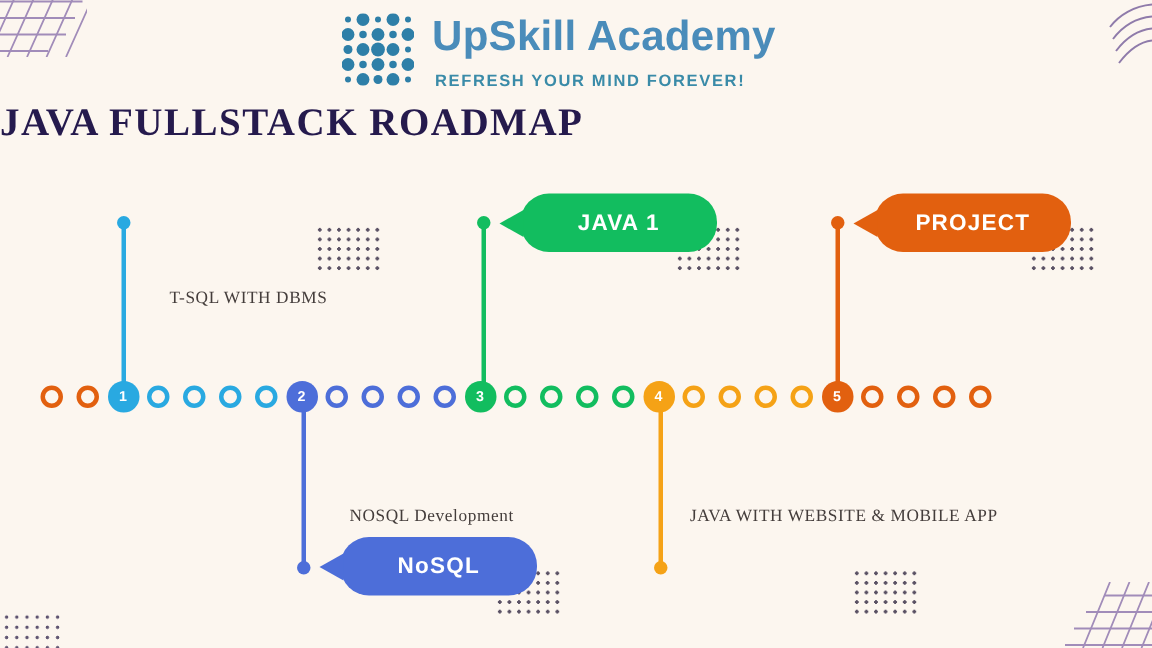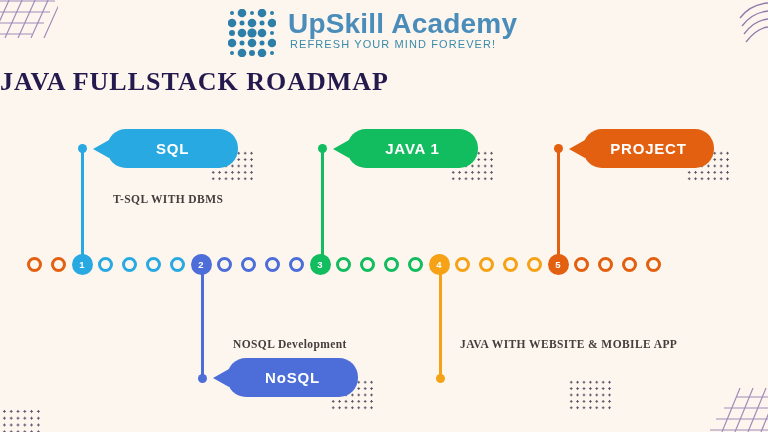--- a/index.html
+++ b/index.html
@@ -9,22 +9,22 @@
     font-family:"Liberation Sans", sans-serif;
     margin:0 auto;
   }
   
   .logo-svg { position:absolute; left:228px; top:9px; }
   .brand {
     position:absolute; left:288px; top:8px;
     font-size:28px; font-weight:bold; color:#4A8CBA; letter-spacing:0.2px;
   }
   .tagline {
-    position:absolute; left:290px; top:38px;
-    font-size:11px; font-weight:normal; color:#3A8BA8; letter-spacing:1.1px;
+    position:absolute; left:290px; top:48px;
+    font-size:11px; font-weight:bold; color:#3A8BA8; letter-spacing:1.1px;
   }
   .title {
     position:absolute; left:0; right:0; top:67px; 
     font-family:"Liberation Serif", serif; font-weight:bold;
     font-size:26px; color:#251A4D; letter-spacing:1px;
   }
   
   .callout { position:absolute; inset:0; pointer-events:none; }
   .c1 { --x:82px;  }
   .c2 { --x:202px; }
@@ -46,21 +46,21 @@
   .top .bubble    { top:129px; }
   .bottom .bubble { top:358px; }
   .tail {
     position:absolute; left:-14px; top:50%; transform:translateY(-50%);
     width:0; height:0;
     border-top:9px solid transparent; border-bottom:9px solid transparent;
     border-right:16px solid var(--c);
   }
   .desc {
     position:absolute; left:calc(var(--x) + 31px);
-    font-family:"Liberation Serif", serif; font-weight:bold;
+    font-family:"Liberation Serif", serif; font-weight:normal;
     font-size:11.5px; color:#443D3B; letter-spacing:0.4px; white-space:nowrap;
     line-height:1.5; z-index:1;
   }
   .top .desc    { top:191px; }
   .bottom .desc { top:336px; }
   .c5 .desc { width:112px; white-space:normal; }
   .c4 .desc { left:calc(var(--x) + 20px); }
   .dotdeco {
     position:absolute; left:calc(var(--x) + 128px); width:45px; height:32px;
     background-image:radial-gradient(#5A5164 1.1px, transparent 1.3px);
@@ -142,24 +142,20 @@
       <circle cx="44" cy="44" r="2"></circle>
   </svg>
   <div class="brand">UpSkill Academy</div>
   <div class="tagline">REFRESH YOUR MIND FOREVER!</div>
   <div class="title">JAVA FULLSTACK ROADMAP</div>
 
   <div class="callout top c1" style="--c: #29A9E1;">
     <div class="dotdeco"></div>
     <div class="vline"></div>
     <div class="enddot"></div>
-    <div class="bubble">
-      <div class="tail"></div>
-      <span>SQL</span>
-    </div>
     <div class="desc">T-SQL WITH DBMS</div>
   </div>
 
   <div class="callout bottom c2" style="--c: #4D6ED9;">
     <div class="dotdeco"></div>
     <div class="vline"></div>
     <div class="enddot"></div>
     <div class="bubble">
       <div class="tail"></div>
       <span>NoSQL</span>

